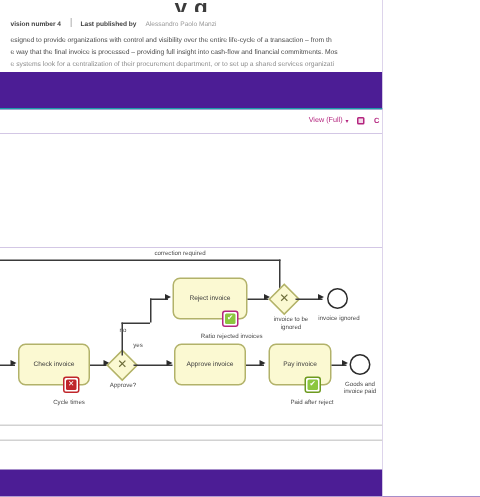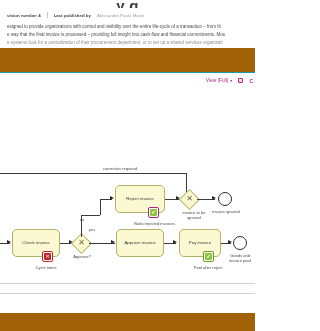--- a/index.html
+++ b/index.html
@@ -2,21 +2,21 @@
 <html><head>
 <meta charset="utf-8">
 <style>
   * { box-sizing: border-box; margin: 0; padding: 0; }
   html, body {
     width: 255px; height: 331px;
     background: #ffffff;
     font-family: "Liberation Sans", sans-serif;
     overflow: hidden;
   }
-  .page { position: relative; width: 255px; height: 331px; background:#a16207; }
+  .page { position: relative; width: 255px; height: 331px; background:#4c1d95; }
 
   
   .masthead { padding: 0 6px; background:#fff; }
   .title-clip {
     height: 8px; overflow: hidden;
     font-size: 15px; font-weight: 700; color:#3b3b3b;
     text-align: center; line-height: 12px;
     letter-spacing: .2px;
   }
   .meta-row {

